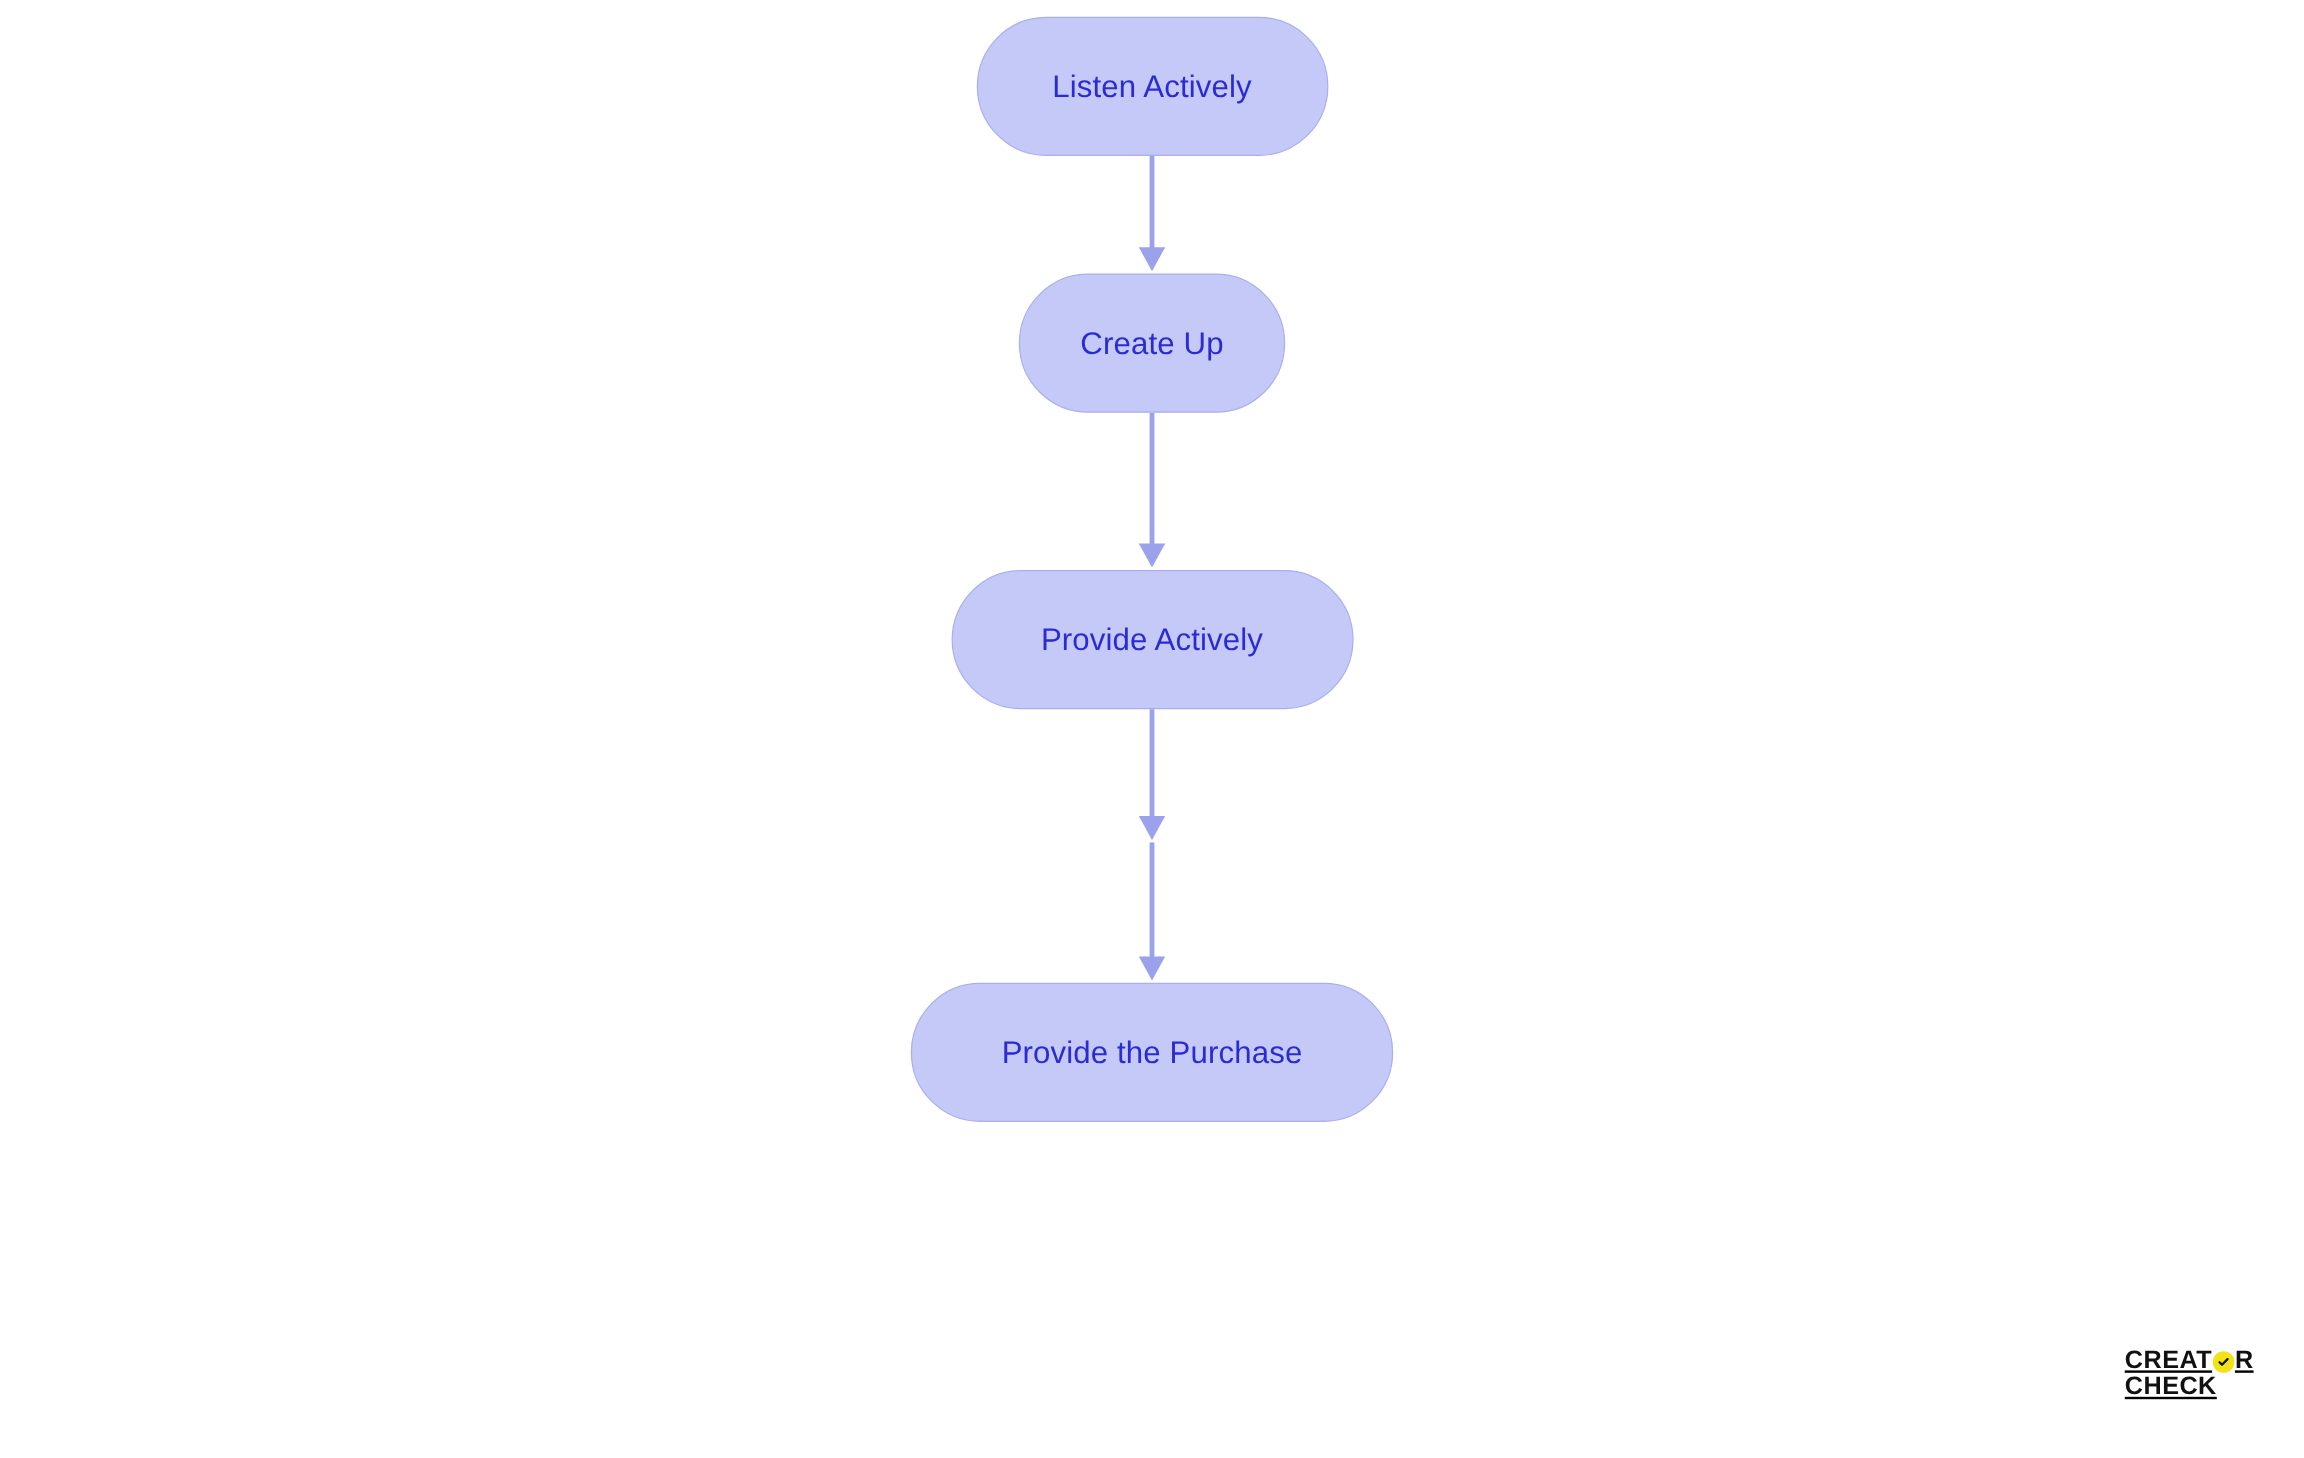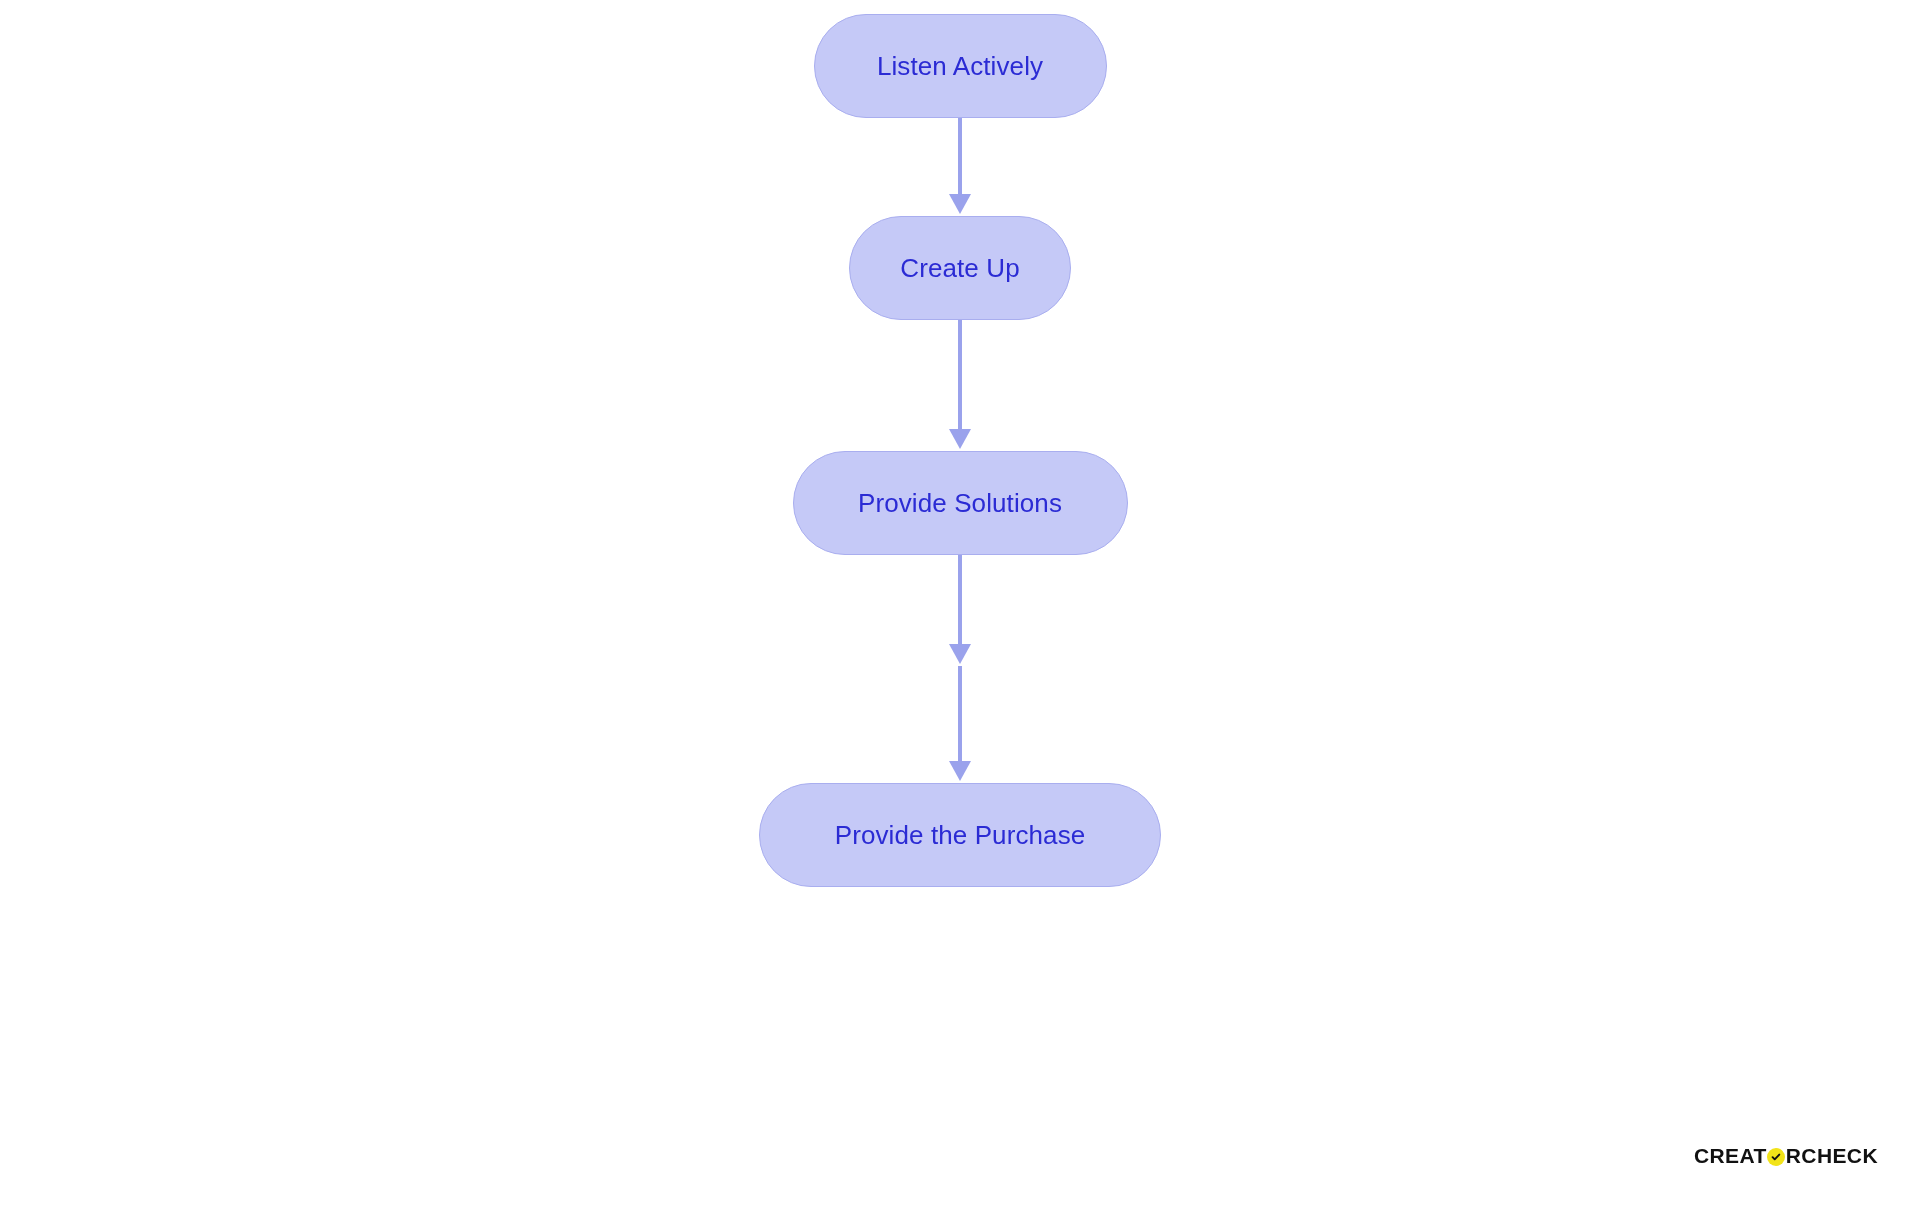--- a/index.html
+++ b/index.html
@@ -32,21 +32,21 @@
     top: 0;
     width: 1920px;
     display: flex;
     flex-direction: column;
     align-items: center;
   }
 
   
   .node {
     box-sizing: border-box;
-    height: 104px;
+    height: 116px;
     border-radius: 58px;
     background: #c5c9f7;
     border: 1.5px solid #a9aeef;
     display: flex;
     align-items: center;
     justify-content: center;
     position: relative;
     flex: 0 0 auto;
   }
   .node-label {
@@ -82,24 +82,25 @@
   .connector.c2 { height: 131px; }
   .connector.c3 { height: 111px; }
   .connector.c4 { height: 117px; }
 
   
   #watermark {
     position: absolute;
     right: 42px;
     bottom: 48px;
     display: flex;
-    flex-direction: row;
+    flex-direction: column;
     align-items: flex-start;
     line-height: 1.04;
     user-select: none;
+    text-decoration: underline;
   }
   .wm-row {
     display: flex;
     align-items: center;
     font-family: "Liberation Sans", sans-serif;
     font-weight: 700;
     font-size: 21px;
     letter-spacing: 0.4px;
     color: #111111;
   }
@@ -139,21 +140,21 @@
     </div>
 
     <div class="connector c2">
       <svg viewBox="0 0 40 131" preserveAspectRatio="none" aria-hidden="true">
         <line x1="20" y1="0" x2="20" y2="111" stroke="#9aa2ec" stroke-width="4"></line>
         <polygon points="9,109 31,109 20,129" fill="#9aa2ec"></polygon>
       </svg>
     </div>
 
     <div class="node n3">
-      <span class="node-label">Provide Solutions</span>
+      <span class="node-label">Provide Actively</span>
     </div>
 
     <div class="connector c3">
       <svg viewBox="0 0 40 111" preserveAspectRatio="none" aria-hidden="true">
         <line x1="20" y1="0" x2="20" y2="91" stroke="#9aa2ec" stroke-width="4"></line>
         <polygon points="9,89 31,89 20,109" fill="#9aa2ec"></polygon>
       </svg>
     </div>
 
 

